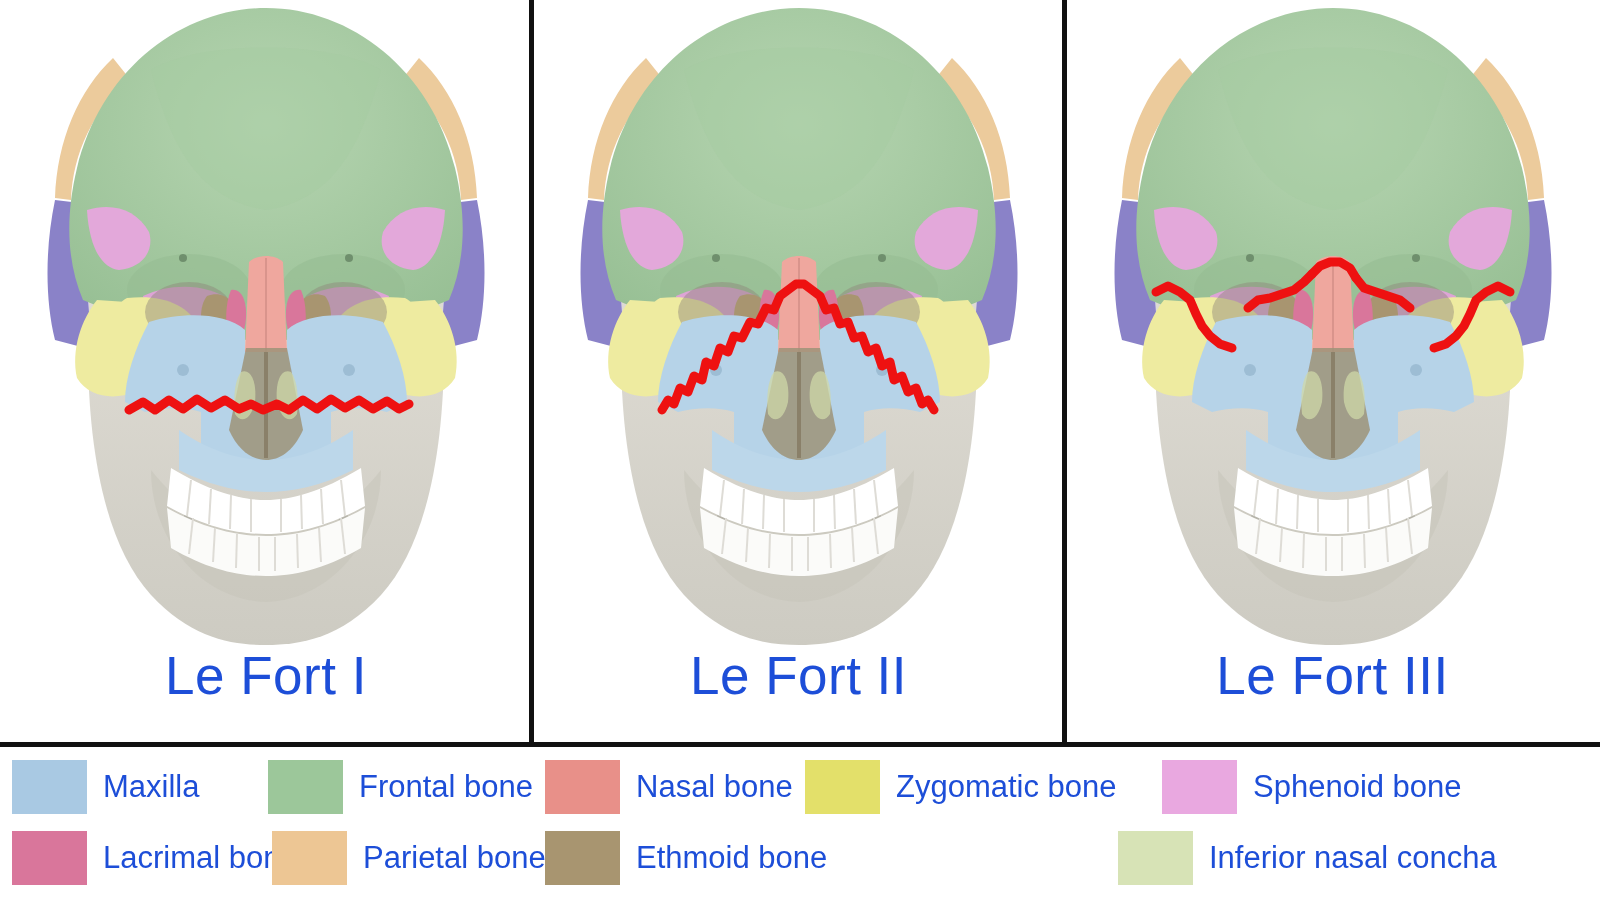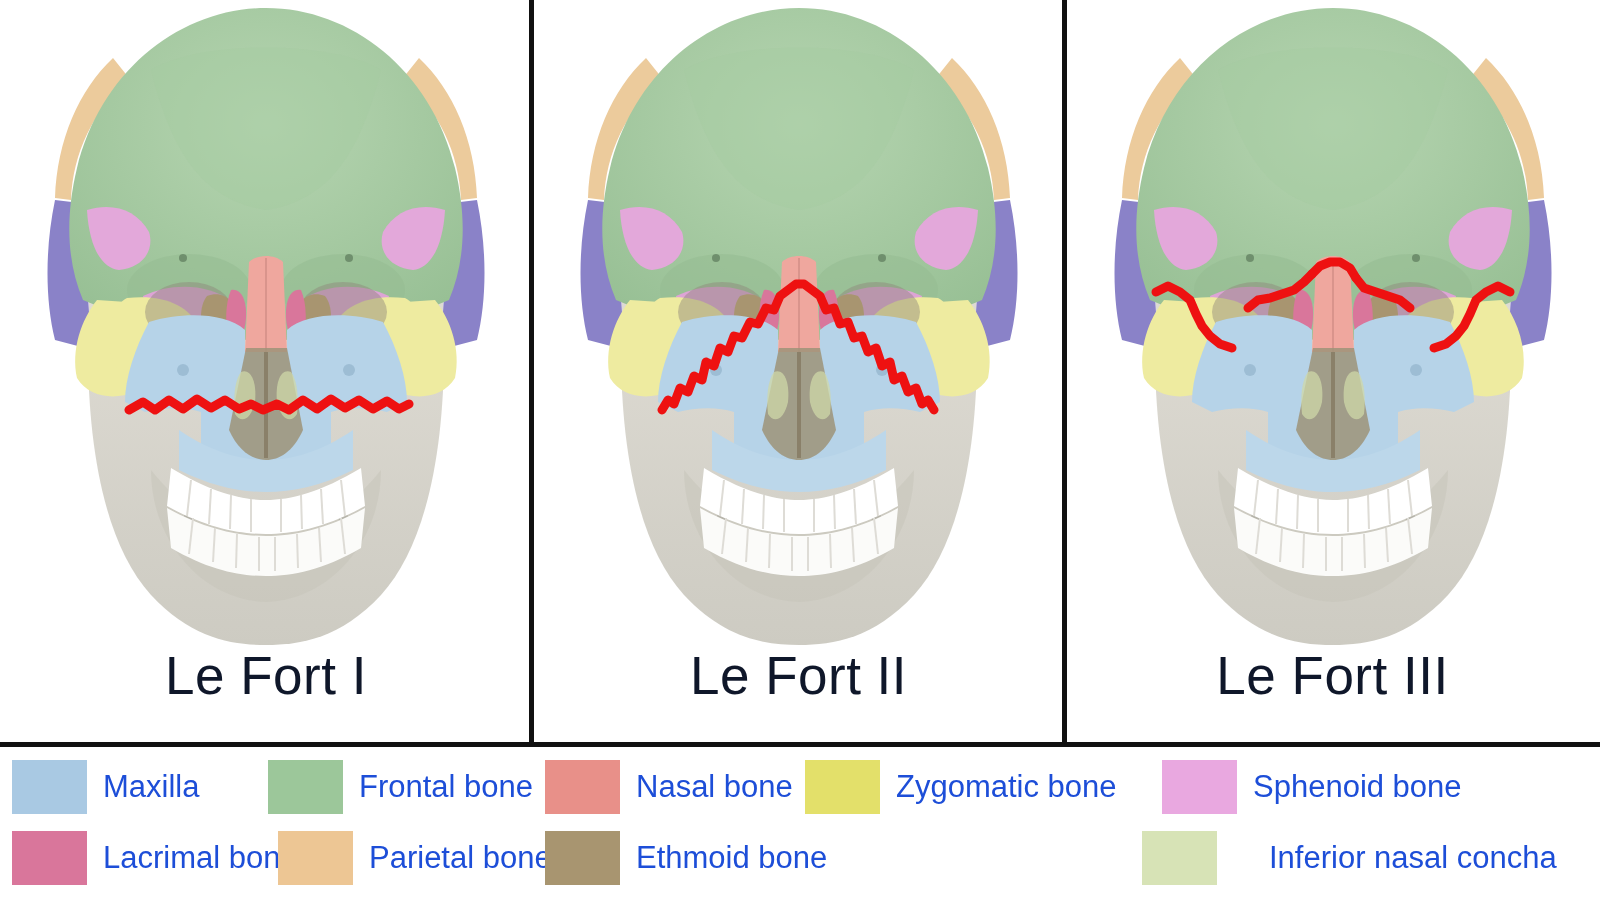--- a/index.html
+++ b/index.html
@@ -14,21 +14,21 @@
   .panel-3{left:1065px;width:535px;}
 
   .vdiv{position:absolute;top:0;width:5px;height:744px;background:#111111;}
   .vdiv-1{left:529px;}
   .vdiv-2{left:1062px;}
   .hdiv{position:absolute;left:0;top:742px;width:1600px;height:5px;background:#111111;}
 
   .skull-wrap{position:relative;width:100%;height:645px;}
   .skull-svg{position:absolute;left:50%;transform:translateX(-50%);top:0;}
 
-  .panel-title{font-size:53px;color:#0f172a;line-height:1;letter-spacing:.5px;
+  .panel-title{font-size:53px;color:#1d4ed8;line-height:1;letter-spacing:.5px;
     font-family:"Liberation Sans",sans-serif;font-weight:400;margin-top:4px;}
 
   
   .legend{position:absolute;left:0;top:747px;width:1600px;height:153px;}
   .legend-row{position:absolute;left:0;width:1600px;height:64px;display:block;}
   .legend-row-0{top:8px;}
   .legend-row-1{top:79px;}
   .legend-item{position:absolute;top:0;height:64px;display:flex;align-items:center;}
   .swatch{width:75px;height:54px;flex:0 0 auto;}
   .legend-label{margin-left:16px;font-size:31px;color:#1d4ed8;white-space:nowrap;
@@ -371,28 +371,28 @@
         <div class="swatch" style="background:#e9a8e0;"></div>
         <div class="legend-label">Sphenoid bone</div>
       </div>
     </div>
 
     <div class="legend-row legend-row-1">
       <div class="legend-item" style="left:12px;">
         <div class="swatch" style="background:#d9769b;"></div>
         <div class="legend-label">Lacrimal bone</div>
       </div>
-      <div class="legend-item" style="left:278px;">
+      <div class="legend-item" style="left:272px;">
         <div class="swatch" style="background:#edc694;"></div>
         <div class="legend-label">Parietal bone</div>
       </div>
       <div class="legend-item" style="left:545px;">
         <div class="swatch" style="background:#a89570;"></div>
         <div class="legend-label">Ethmoid bone</div>
       </div>
-      <div class="legend-item" style="left:1142px;gap:36px;">
+      <div class="legend-item" style="left:1118px;">
         <div class="swatch" style="background:#d7e3b6;"></div>
         <div class="legend-label">Inferior nasal concha</div>
       </div>
     </div>
   </div>
 
 </div>
 
 </body></html>

